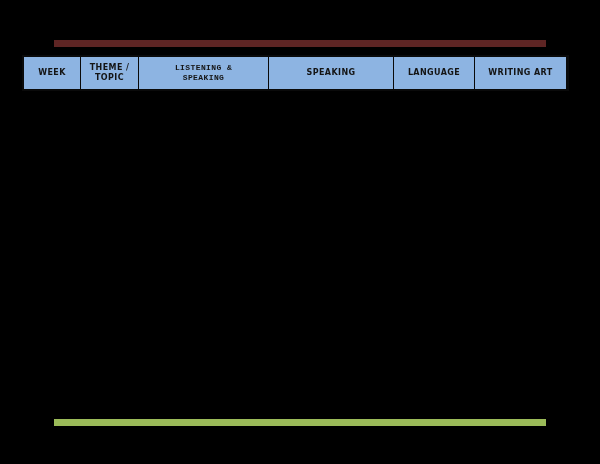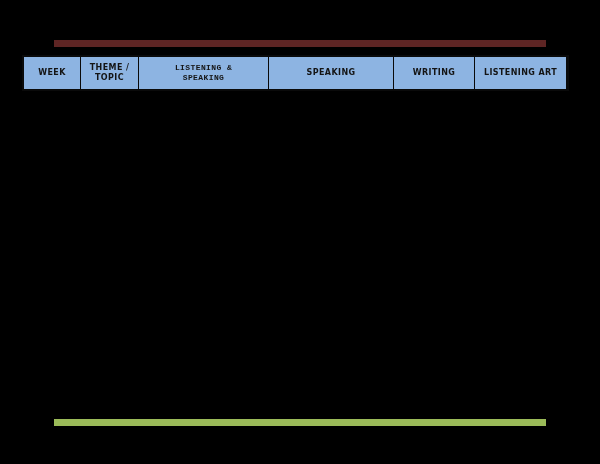--- a/index.html
+++ b/index.html
@@ -74,19 +74,19 @@
 
   <div class="accent-bar top"></div>
 
   <div class="swo-table">
     <div class="swo-cell col-week">WEEK</div>
     <div class="swo-cell col-theme">THEME /
 TOPIC</div>
     <div class="swo-cell col-listen">LISTENING &amp;
 SPEAKING</div>
     <div class="swo-cell col-reading">SPEAKING</div>
-    <div class="swo-cell col-writing">WRITING</div>
-    <div class="swo-cell col-lang">LISTENING ART</div>
+    <div class="swo-cell col-writing">LANGUAGE</div>
+    <div class="swo-cell col-lang">WRITING ART</div>
   </div>
 
   <div class="accent-bar bottom"></div>
 
 </div>
 
 </body></html>

